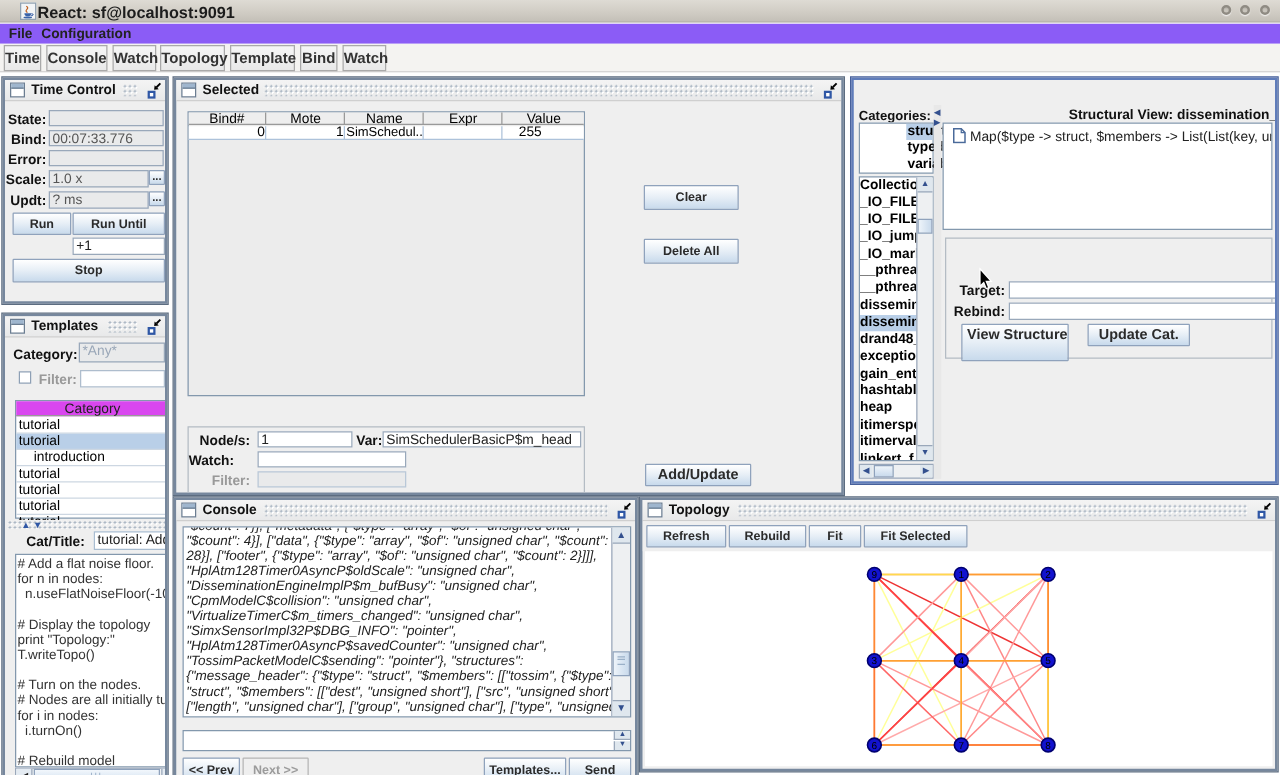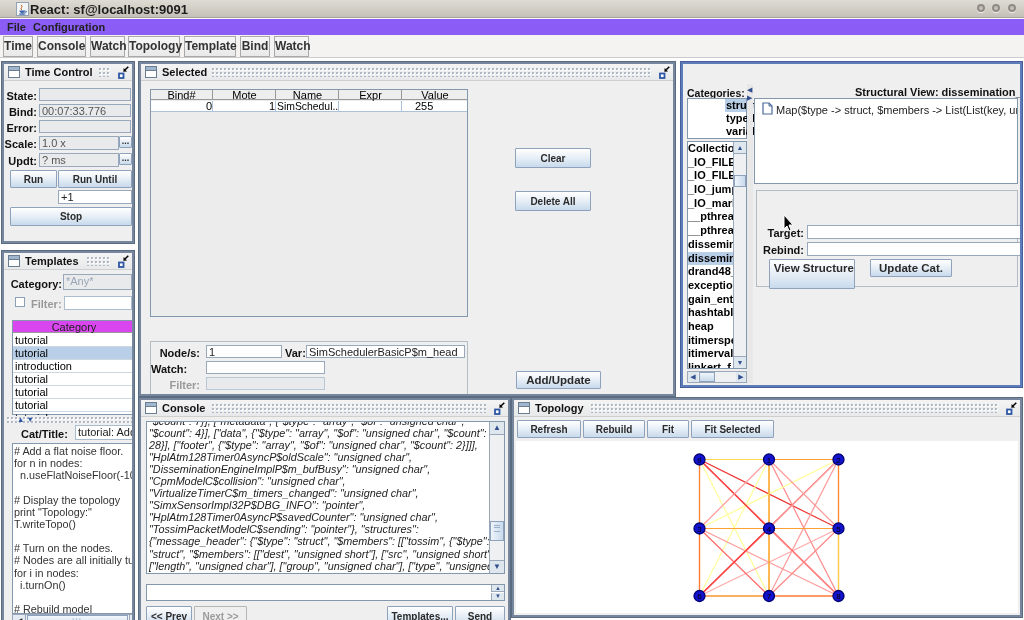--- a/index.html
+++ b/index.html
@@ -129,21 +129,21 @@
     <div style="position:absolute; right:2px; top:0; bottom:0; width:1px; background:#c8d2dc;"></div>
     <div style="position:absolute; right:0px; top:16px; width:2px; height:7px; background:#c04020;"></div>
     <div style="position:absolute; right:0px; top:29px; width:2px; height:7px; background:#c04020;"></div>
     <div style="position:absolute; right:0px; top:42px; width:2px; height:7px; background:#b06030;"></div>
     <div style="position:absolute; right:0px; top:55px; width:2px; height:7px; background:#c04020;"></div>
     <div style="position:absolute; right:0px; top:68px; width:2px; height:7px; background:#c04020;"></div>
     <div style="position:absolute; right:0px; top:81px; width:2px; height:7px; background:#c04020;"></div>
     <div style="position:absolute; left:0; top:0; right:0; height:12px; background:#d946ef; border-bottom:1px solid #999; text-align:center; color:#222;">Category</div>
     <div style="position:absolute; left:0; top:13px; right:0; height:13px; border-bottom:1px solid #cdd7e2; padding-left:2px;">tutorial</div>
     <div class="sel" style="position:absolute; left:0; top:26px; right:0; height:13px; border-bottom:1px solid #cdd7e2; padding-left:2px;">tutorial</div>
-    <div style="position:absolute; left:0; top:39px; right:0; height:13px; border-bottom:1px solid #cdd7e2; padding-left:2px;">introduction</div>
+    <div style="position:absolute; left:0; top:39px; right:0; height:13px; border-bottom:1px solid #cdd7e2; padding-left:14px;">introduction</div>
     <div style="position:absolute; left:0; top:52px; right:0; height:13px; border-bottom:1px solid #cdd7e2; padding-left:2px;">tutorial</div>
     <div style="position:absolute; left:0; top:65px; right:0; height:13px; border-bottom:1px solid #cdd7e2; padding-left:2px;">tutorial</div>
     <div style="position:absolute; left:0; top:78px; right:0; height:13px; border-bottom:1px solid #cdd7e2; padding-left:2px;">tutorial</div>
     <div style="position:absolute; left:0; top:91px; right:0; height:4px; padding-left:2px; overflow:hidden;">tutorial</div>
   </div>
 
   <div class="bumps" style="position:absolute; left:2px; top:163px; width:128px; height:7px;">
     <span style="position:absolute; left:11px; top:-1px; color:#2f57a5; font-size:7.5px; letter-spacing:2px;">▲▼</span>
   </div>
   <div class="lbl" style="left:17px; top:175px;">Cat/Title:</div>

